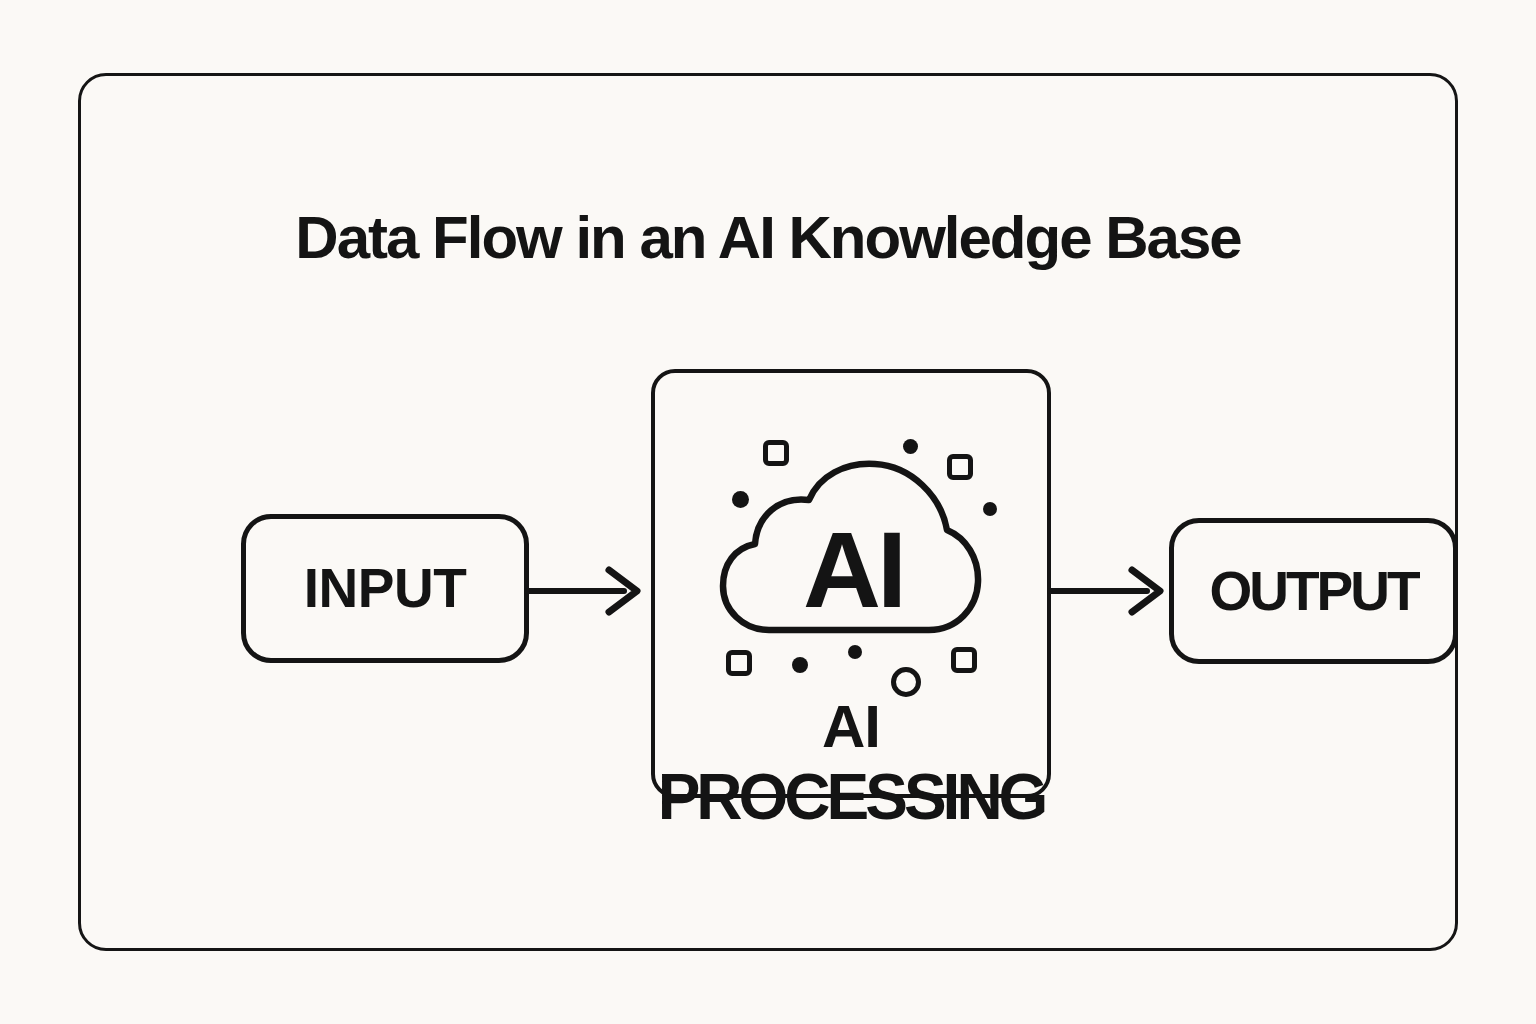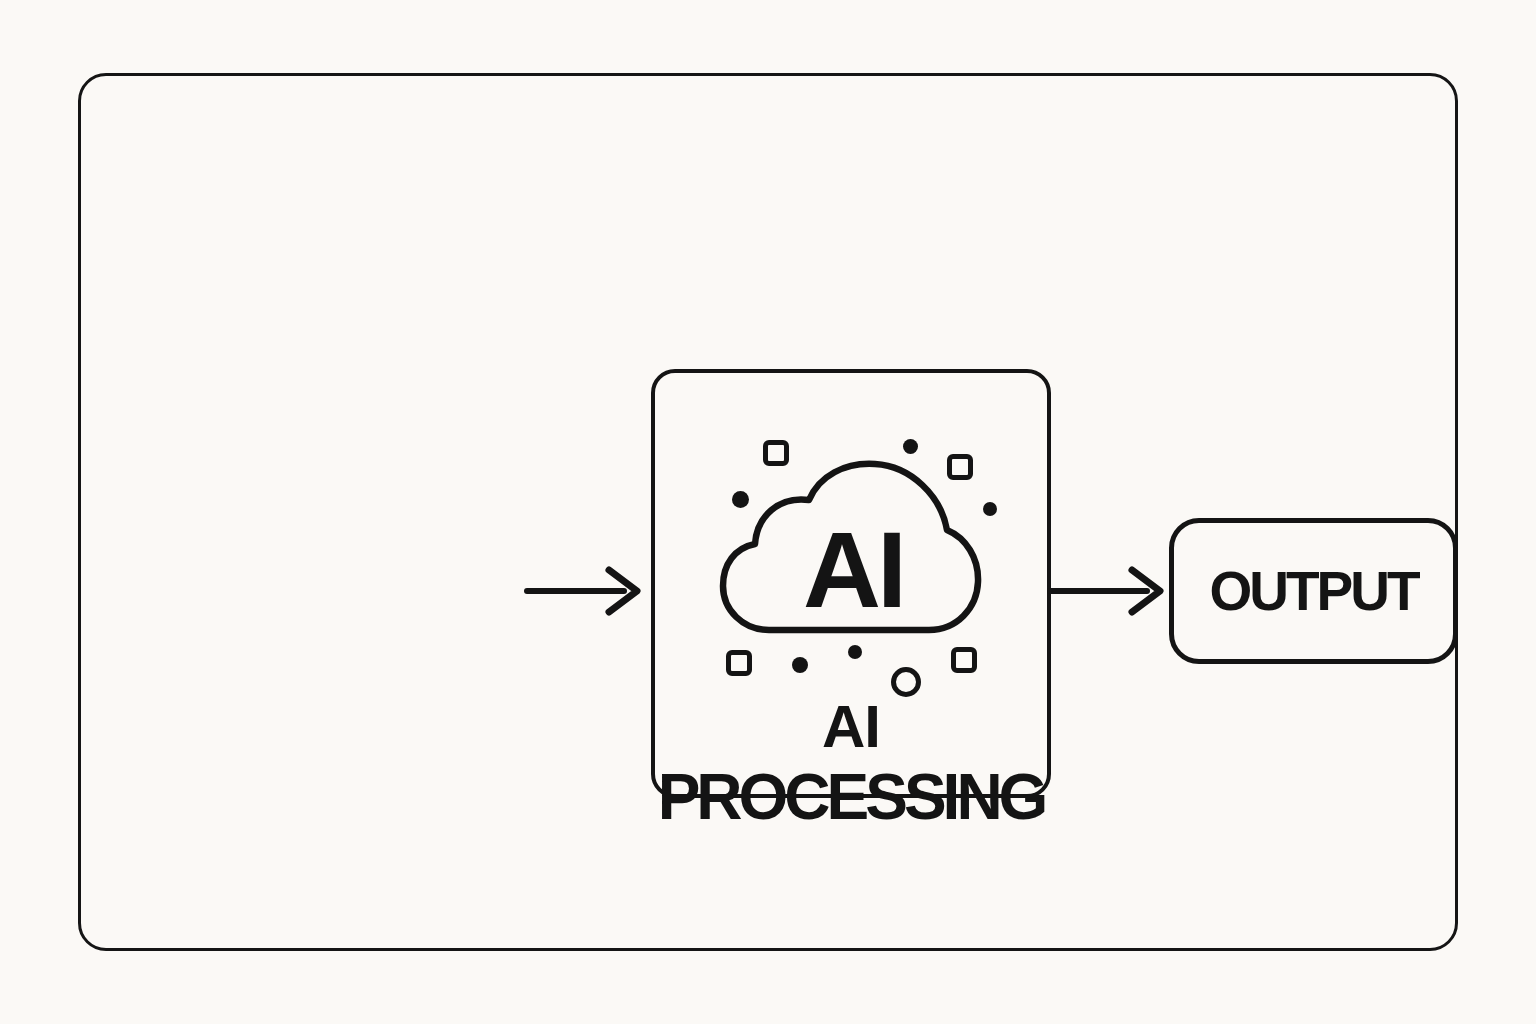--- a/index.html
+++ b/index.html
@@ -157,21 +157,25 @@
     line-height: 1;
     color: #141414;
   }
 </style>
 </head>
 <body>
 
 <div class="stage">
   <div class="frame">
 
-
+    <div class="title">Data Flow in an AI Knowledge Base</div>
+
+    <div class="node node-input">
+      <span class="node-label">INPUT</span>
+    </div>
 
     <svg class="arrow arrow-1" viewBox="0 0 124 56" aria-hidden="true">
       <line x1="3" y1="28" x2="100" y2="28" stroke="#141414" stroke-width="6" stroke-linecap="round"></line>
       <polyline points="85,7 113,28 85,49" fill="none" stroke="#141414" stroke-width="7" stroke-linecap="round" stroke-linejoin="round"></polyline>
     </svg>
 
     <div class="node-processing">
 
       <div class="decor decor-square" style="left:108px; top:67px;"></div>
       <div class="decor decor-dot" style="left:248px; top:66px;  width:15px; height:15px;"></div>

